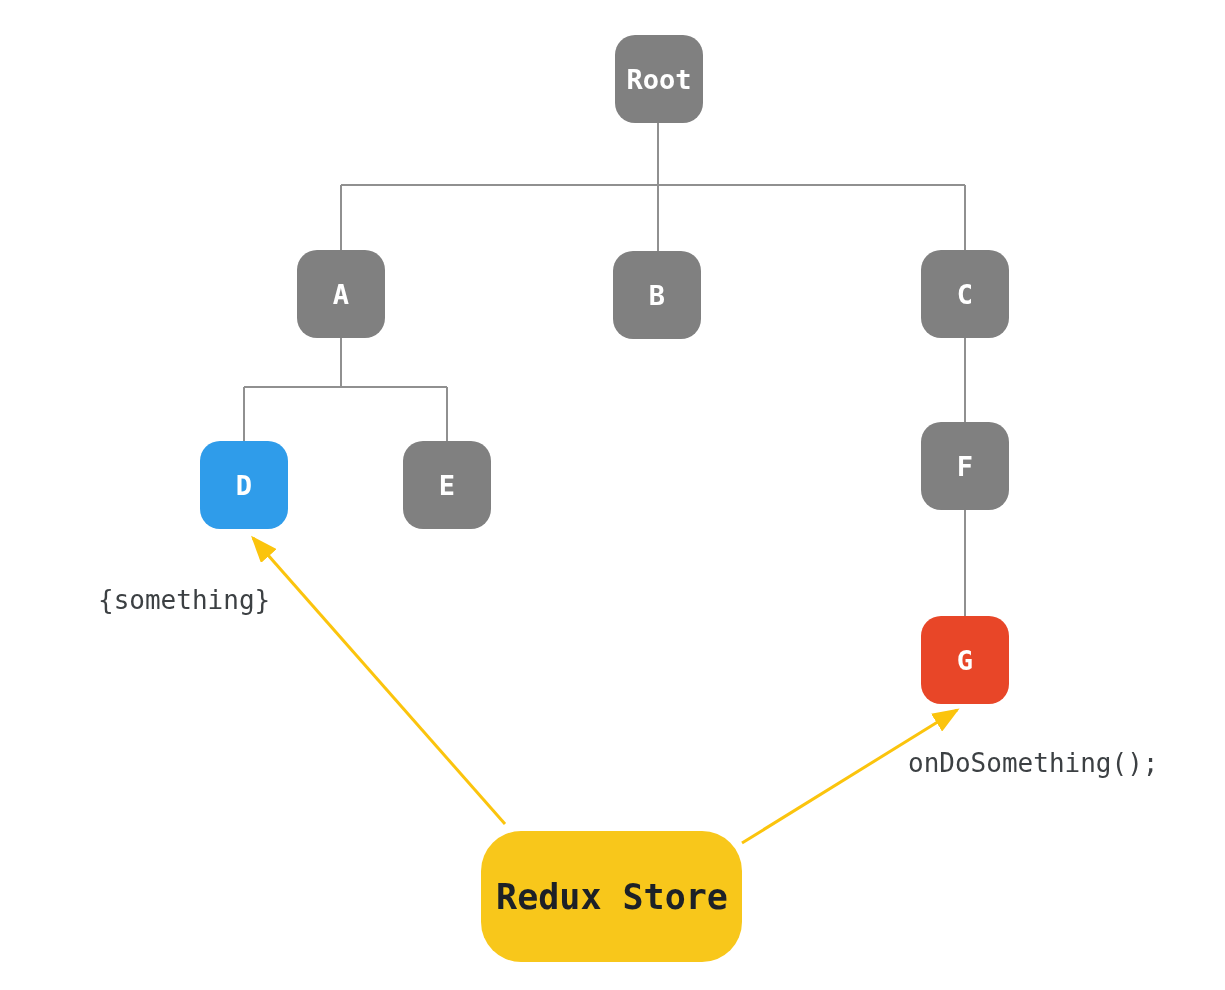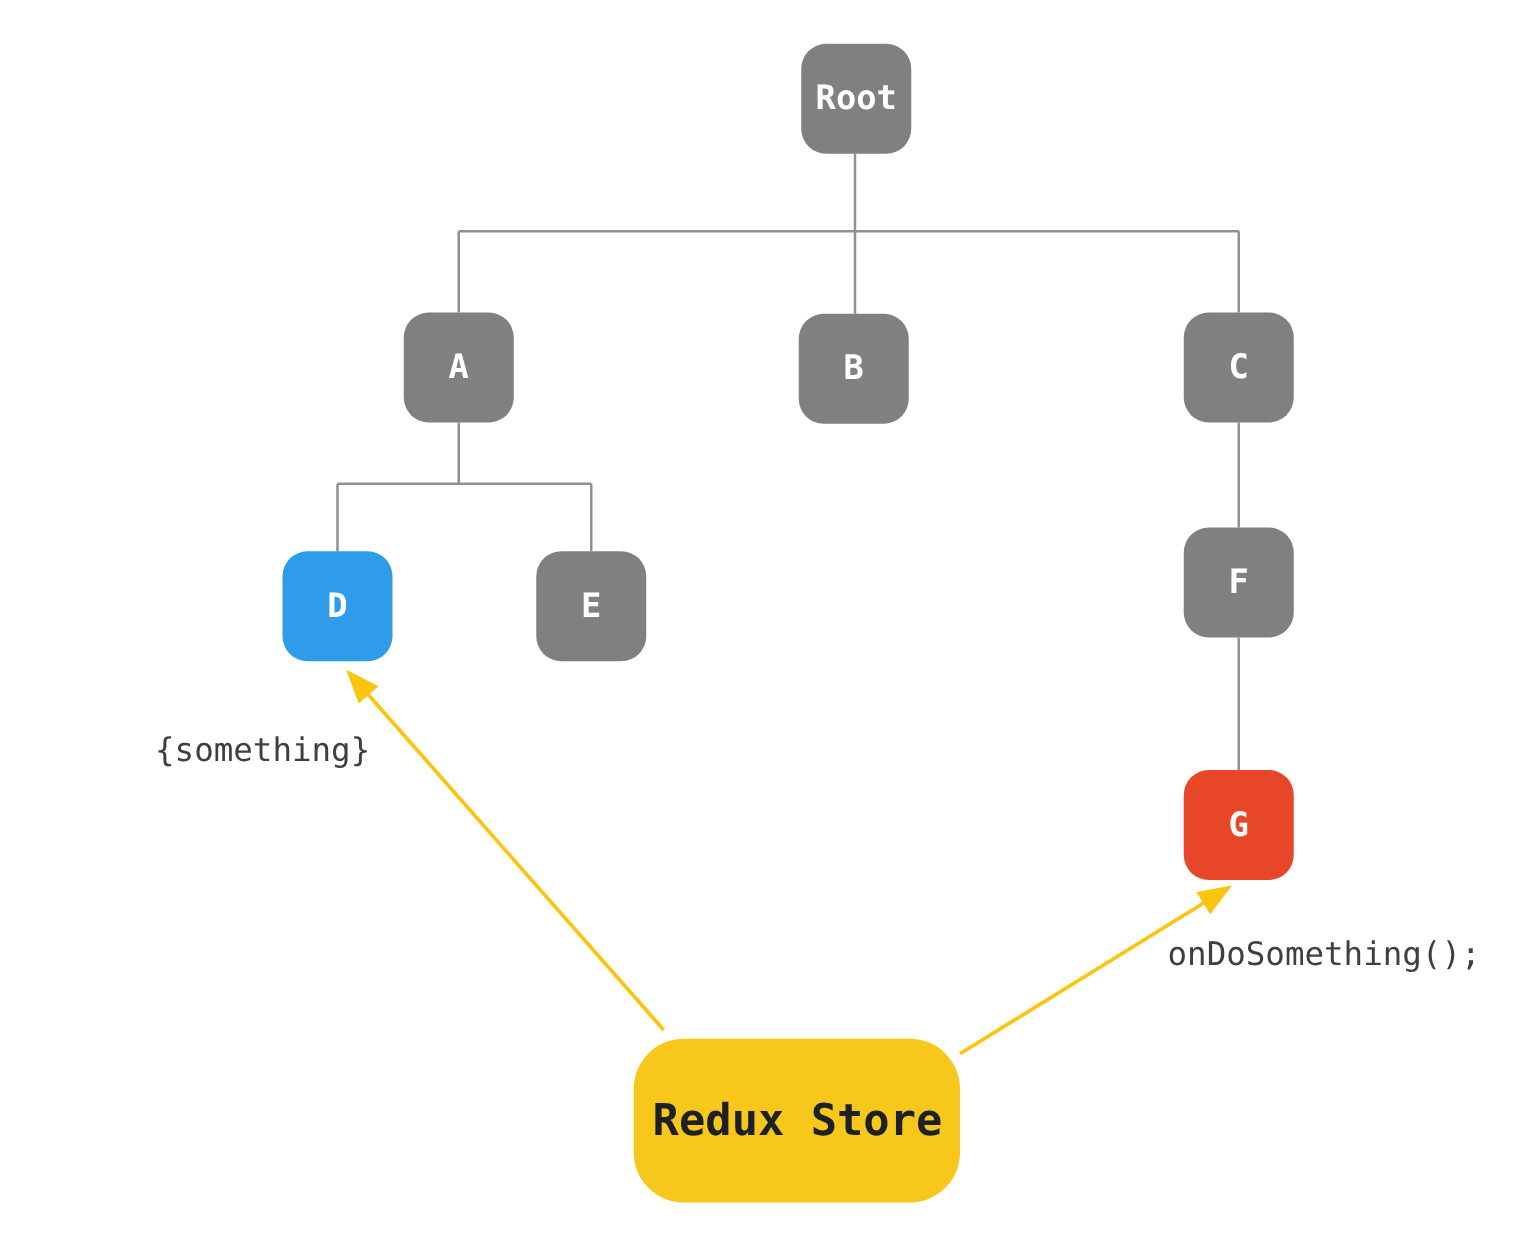--- a/index.html
+++ b/index.html
@@ -8,21 +8,20 @@
     background: #ffffff;
     width: 1225px;
     height: 990px;
     overflow: hidden;
     font-family: "DejaVu Sans Mono", "Liberation Mono", monospace;
   }
   #stage {
     position: relative;
     width: 1145px;
     height: 990px;
-    padding-left: 26px;
   }
   svg { display: block; }
   .node-label {
     fill: #ffffff;
     font-family: "DejaVu Sans Mono", "Liberation Mono", monospace;
     font-weight: bold;
     font-size: 27px;
   }
   .annotation-label {
     font-family: "DejaVu Sans Mono", "Liberation Mono", monospace;

